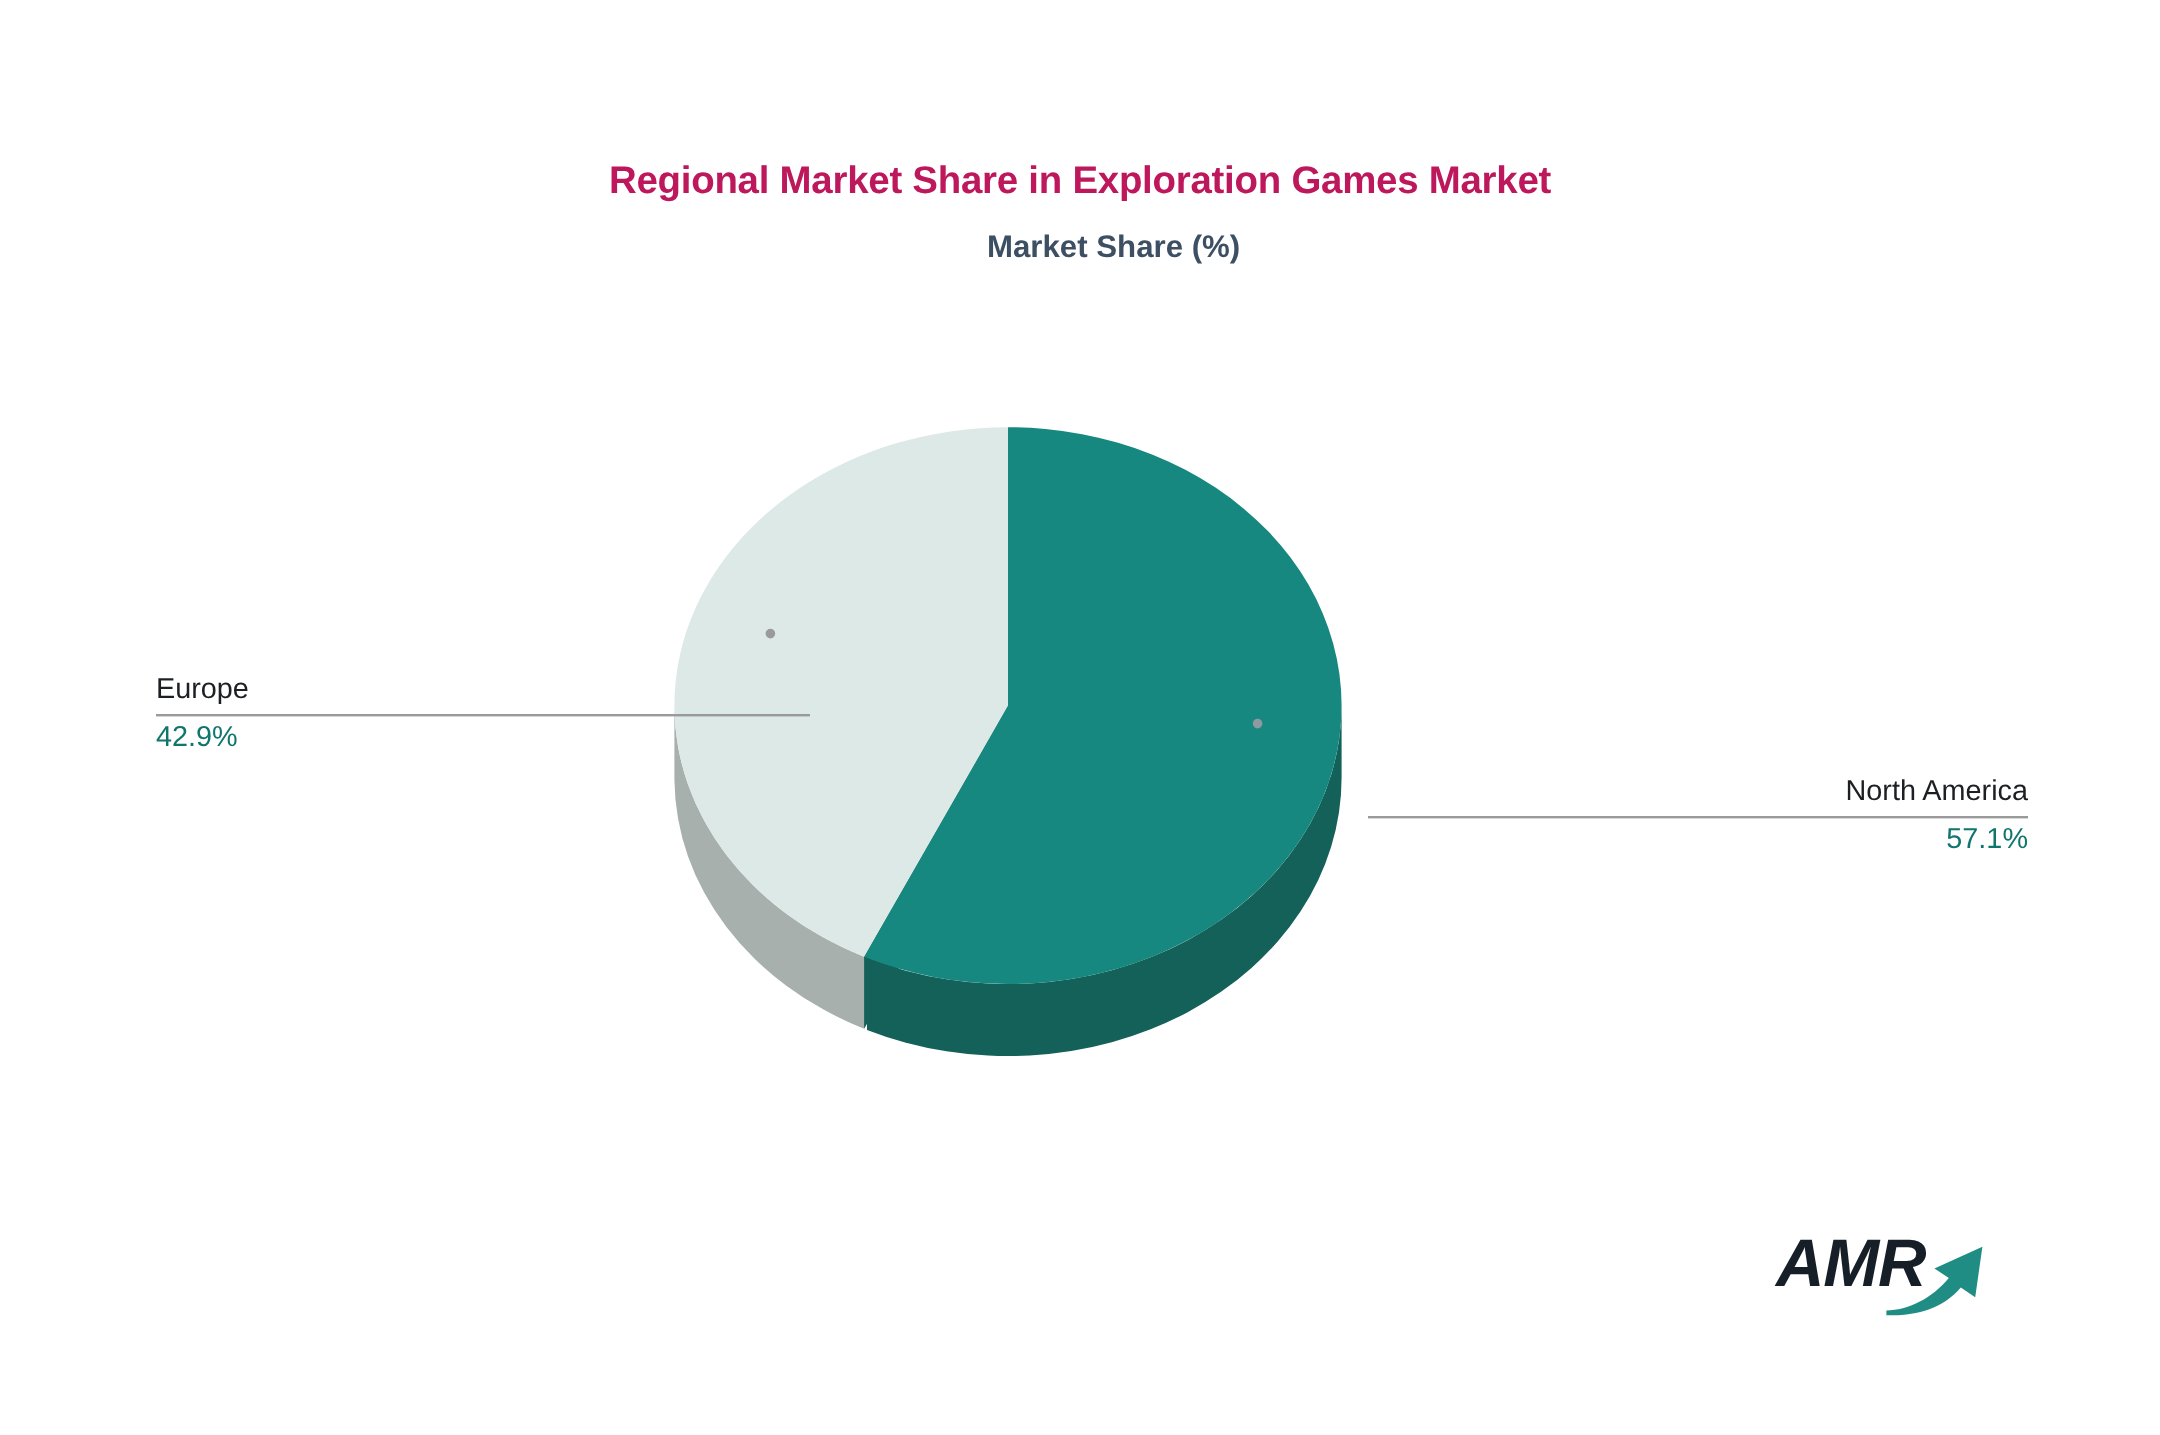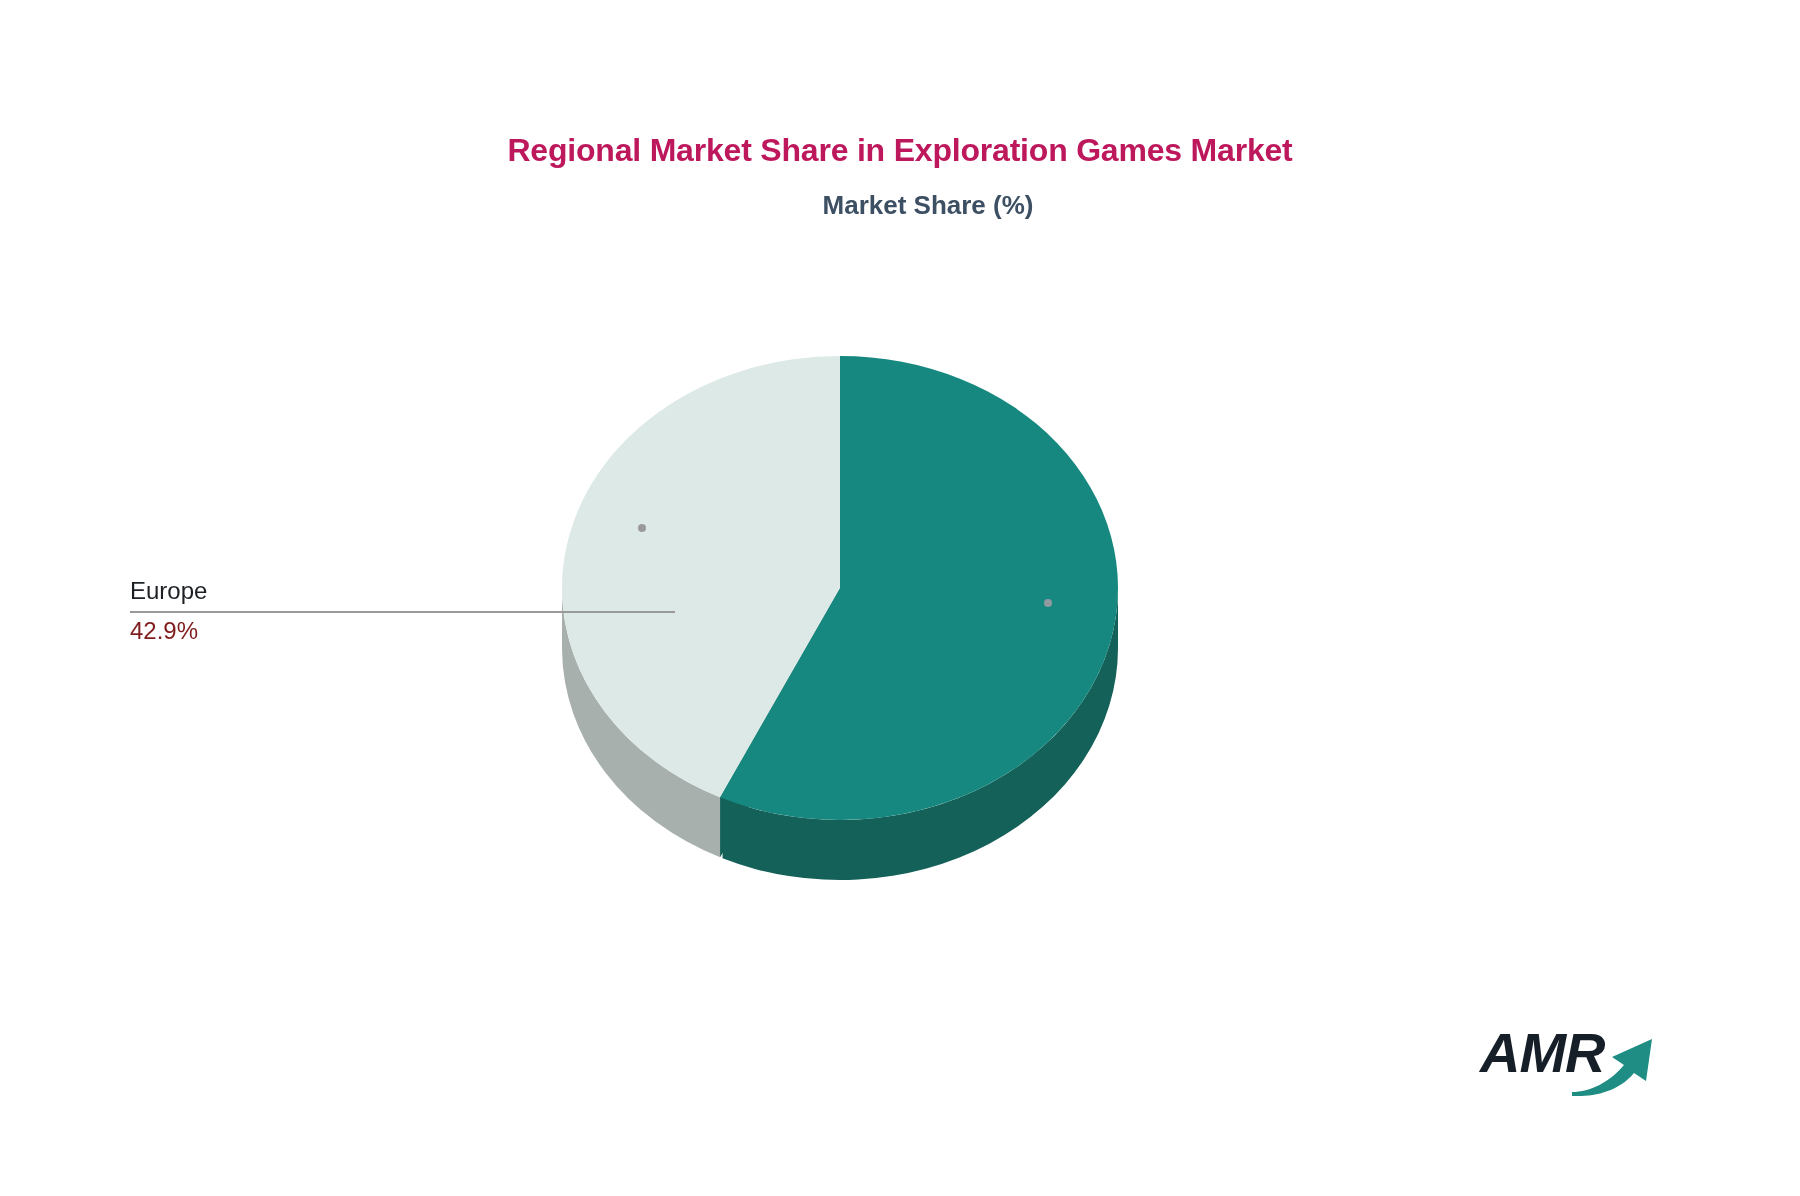--- a/index.html
+++ b/index.html
@@ -63,30 +63,29 @@
 
   
   .label-group {
     position: absolute;
   }
   .label-group .lbl-name {
     font-size: 24px;
     color: #1c2024;
     white-space: nowrap;
     line-height: 30px;
-    margin-top: 16px;
   }
   .label-group .lbl-rule {
     height: 2px;
     background: #9a9a9a;
     margin: 5px 0 3px 0;
   }
   .label-group .lbl-value {
     font-size: 24px;
-    color: #7f1d1d;
+    color: #0f766e;
     white-space: nowrap;
     line-height: 30px;
   }
 
   #label-europe {
     left: 130px;
     top: 560px;
     width: 545px;
     text-align: left;
   }
@@ -161,20 +160,25 @@
   <svg class="leader-svg" width="1800" height="1196">
     <line x1="130" y1="598" x2="642" y2="528" stroke="#9a9a9a" stroke-width="0"></line>
   </svg>
 
   <div class="label-group" id="label-europe">
     <div class="lbl-name">Europe</div>
     <div class="lbl-rule"></div>
     <div class="lbl-value">42.9%</div>
   </div>
 
+  <div class="label-group" id="label-north-america">
+    <div class="lbl-name">North America</div>
+    <div class="lbl-rule"></div>
+    <div class="lbl-value">57.1%</div>
+  </div>
 
   <div id="amr-logo">
     <div class="amr-text">AMR</div>
     <svg class="amr-arrow" width="90" height="62" viewBox="0 0 90 62">
       <path fill="#1f8d84" d="M4,57
                C 22,57 42,47 56,30
                L 44,22
                L 84,4
                L 78,46
                L 66,38

